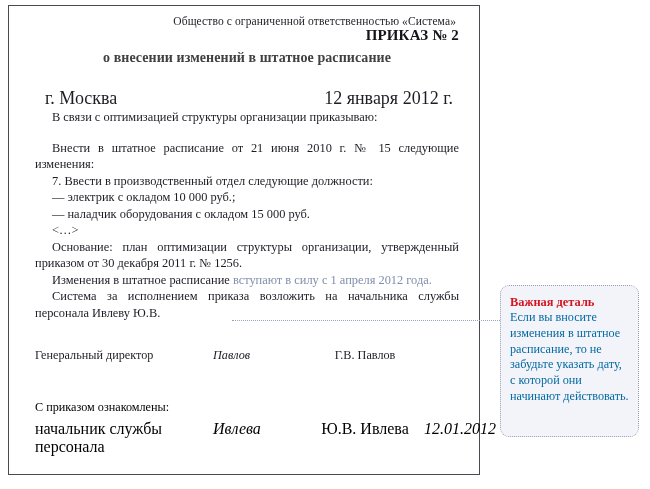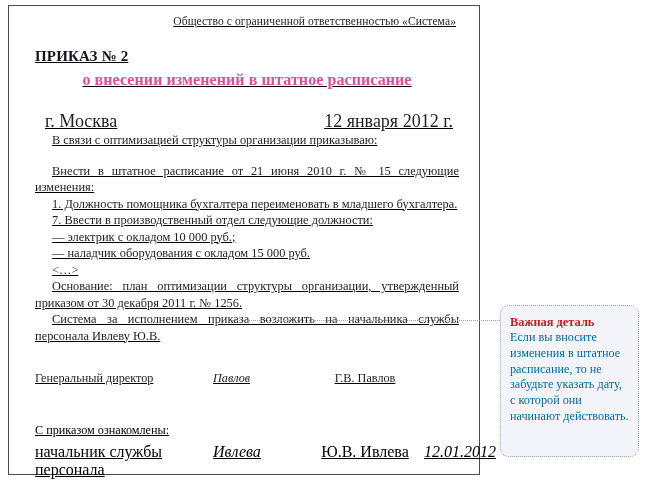--- a/index.html
+++ b/index.html
@@ -25,44 +25,42 @@
     border: 1.5px solid #4a4a52;
     box-sizing: border-box;
     background: #ffffff;
   }
 
   .doc-inner {
     position: absolute;
     left: 0; top: 0; right: 0; bottom: 0;
     padding: 9px 20px 0 26px;
     box-sizing: border-box;
-    text-decoration: underline;
   }
 
   .org-line {
     text-align: right;
     font-size: 11.5px;
     color: #23232b;
     letter-spacing: 0.01em;
     padding-right: 3px;
   }
 
   .order-title {
-    text-align: left;
+    text-align: right;
     font-weight: bold;
     font-size: 15px;
     color: #14141c;
-    margin-top: 21px;
     letter-spacing: 0.01em;
   }
   .order-subtitle {
     text-align: center;
     font-weight: bold;
-    font-size: 16px;
-    color: #ec4899;
+    font-size: 14px;
+    color: #404040;
     margin-top: 6px;
     letter-spacing: 0.005em;
   }
 
   .place-date-row {
     display: flex;
     justify-content: space-between;
     margin-top: 22px;
     font-size: 18px;
     color: #1d1d25;
@@ -115,21 +113,21 @@
     top: 320px;
     width: 282px;
     height: 0;
     border-top: 1px dotted #9aa4b8;
   }
 
   
   #callout-box {
     position: absolute;
     left: 500px;
-    top: 305px;
+    top: 285px;
     width: 139px;
     height: 152px;
     box-sizing: border-box;
     background: #f2f4fa;
     border: 1.5px dotted #9aa0ad;
     border-radius: 9px;
     padding: 9px 8px 7px 9px;
   }
   .callout-title {
     color: #d5141e;
@@ -160,32 +158,32 @@
       <span>г. Москва</span>
       <span>12 января 2012 г.</span>
     </div>
 
     <div class="body-block">
 
       <p class="para indent">В связи с оптимизацией структуры организации приказываю:</p>
 
       <p class="para indent gap-para">Внести в штатное расписание от 21 июня 2010 г. № 15 следующие изменения:</p>
 
-      <p class="para indent tight">1. Должность помощника бухгалтера переименовать в младшего бухгалтера.</p>
 
       <p class="para indent tight">7. Ввести в производственный отдел следующие должности:</p>
 
       <p class="para indent tight">— электрик с окладом 10 000 руб.;</p>
 
       <p class="para indent tight">— наладчик оборудования с окладом 15 000 руб.</p>
 
       <p class="para indent tight">&lt;…&gt;</p>
 
       <p class="para indent tight">Основание: план оптимизации структуры организации, утвержденный приказом от 30 декабря 2011 г. № 1256.</p>
 
+      <p class="para indent tight"><span>Изменения в штатное расписание </span><span class="highlight-date">вступают в силу с 1 апреля 2012 года.</span></p>
 
       <p class="para indent tight">Система за исполнением приказа возложить на начальника службы персонала Ивлеву Ю.В.</p>
     </div>
 
     <div class="sign-block">
       <div class="sign-row">
         <span class="sr-role">Генеральный директор</span>
         <span class="sr-sign">Павлов</span>
         <span class="sr-name">Г.В. Павлов</span>
         <span class="sr-date"></span>

